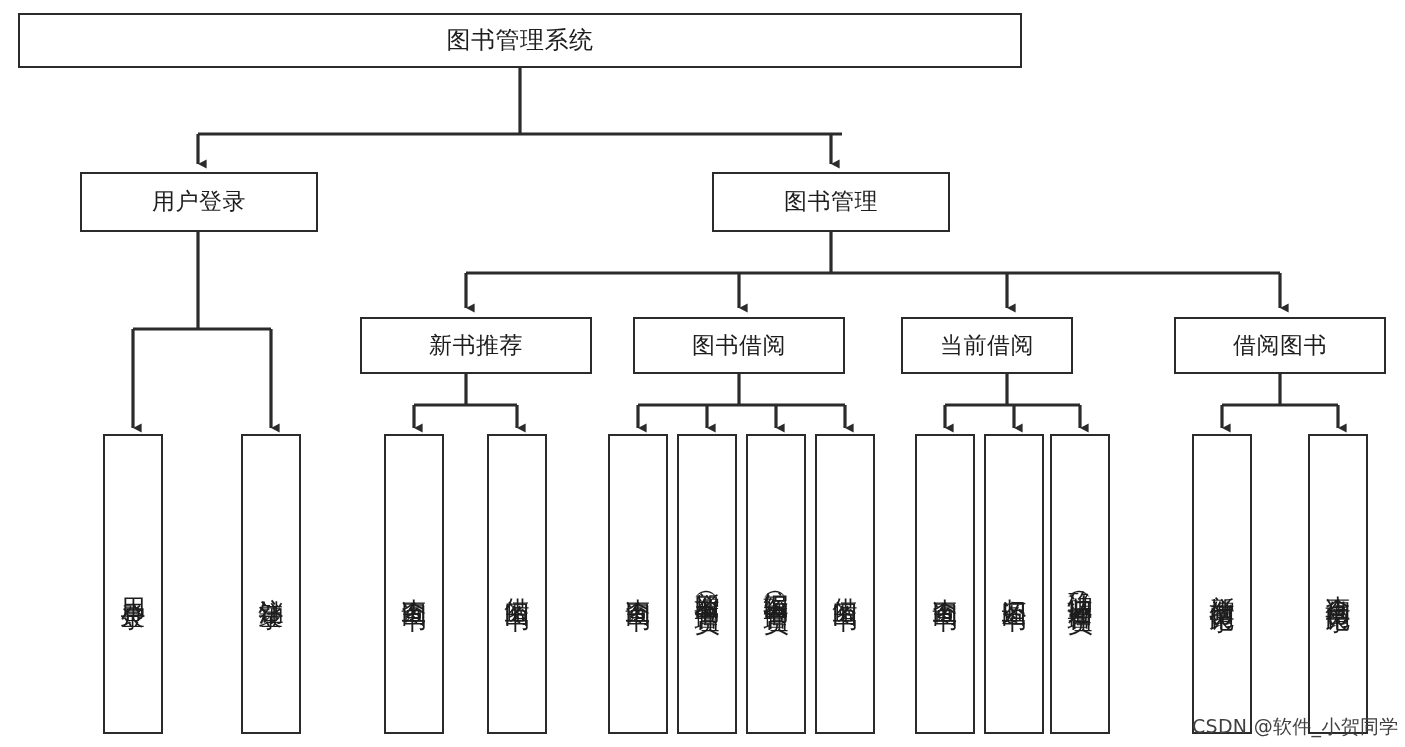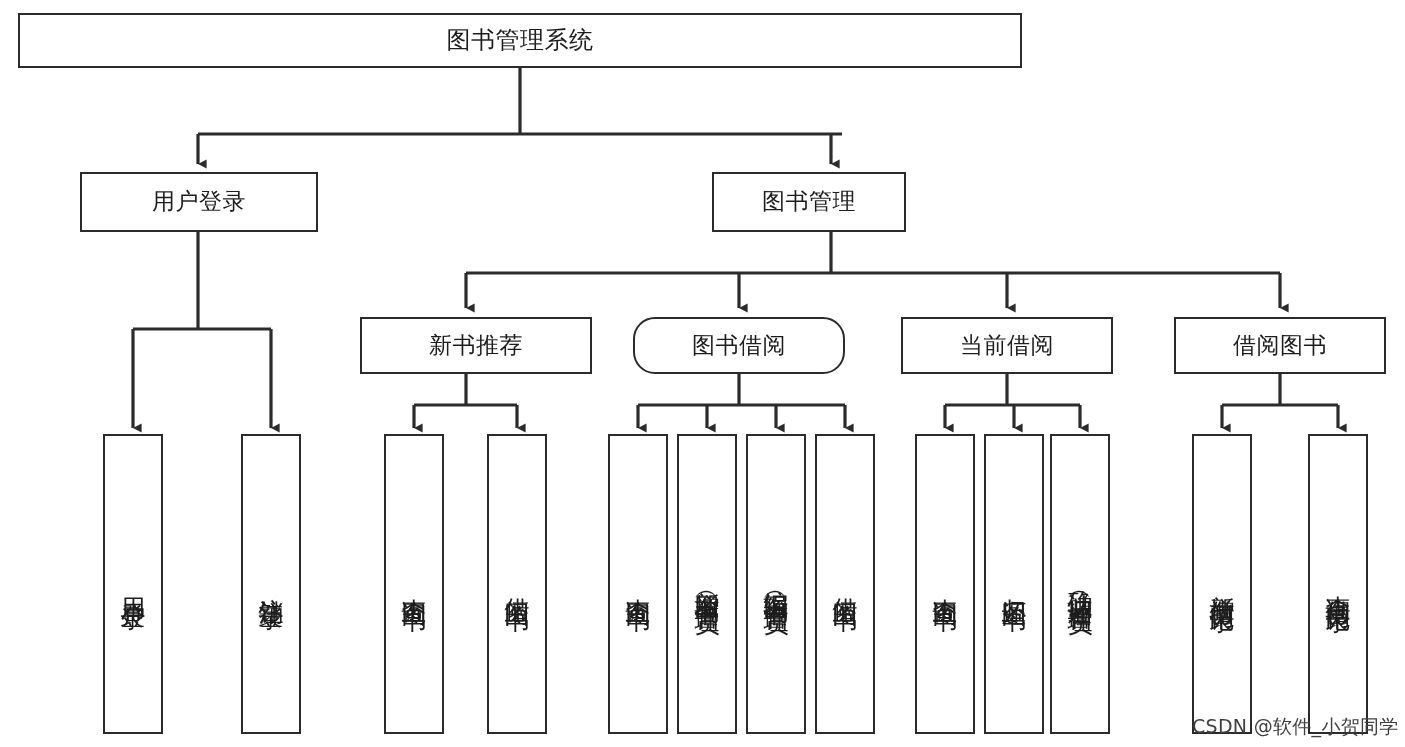--- a/index.html
+++ b/index.html
@@ -130,33 +130,33 @@
   </svg>
 
   <div class="node horiz root" style="left:18px; top:13px; width:1004px; height:55px;">
     <span class="node-label">图书管理系统</span>
   </div>
 
   <div class="node horiz" style="left:80px; top:172px; width:238px; height:60px;">
     <span class="node-label">用户登录</span>
   </div>
 
-  <div class="node horiz" style="left:712px; top:172px; width:194px; height:60px;">
+  <div class="node horiz" style="left:712px; top:172px; width:238px; height:60px;">
     <span class="node-label">图书管理</span>
   </div>
 
   <div class="node horiz" style="left:360px; top:317px; width:232px; height:57px;">
     <span class="node-label">新书推荐</span>
   </div>
 
-  <div class="node horiz" style="left:633px; top:317px; width:212px; height:57px;border-radius:22px;">
+  <div class="node horiz" style="left:633px; top:317px; width:212px; height:57px;">
     <span class="node-label">图书借阅</span>
   </div>
 
-  <div class="node horiz" style="left:901px; top:317px; width:212px; height:57px;justify-content:center;">
+  <div class="node horiz" style="left:901px; top:317px; width:172px; height:57px;justify-content:center;">
     <span class="node-label">当前借阅</span>
   </div>
 
   <div class="node horiz" style="left:1174px; top:317px; width:212px; height:57px;">
     <span class="node-label">借阅图书</span>
   </div>
 
   <div class="node vert" style="left:103px; top:434px; width:60px; height:300px;">
     <span class="node-label">用户登录</span>
   </div>

